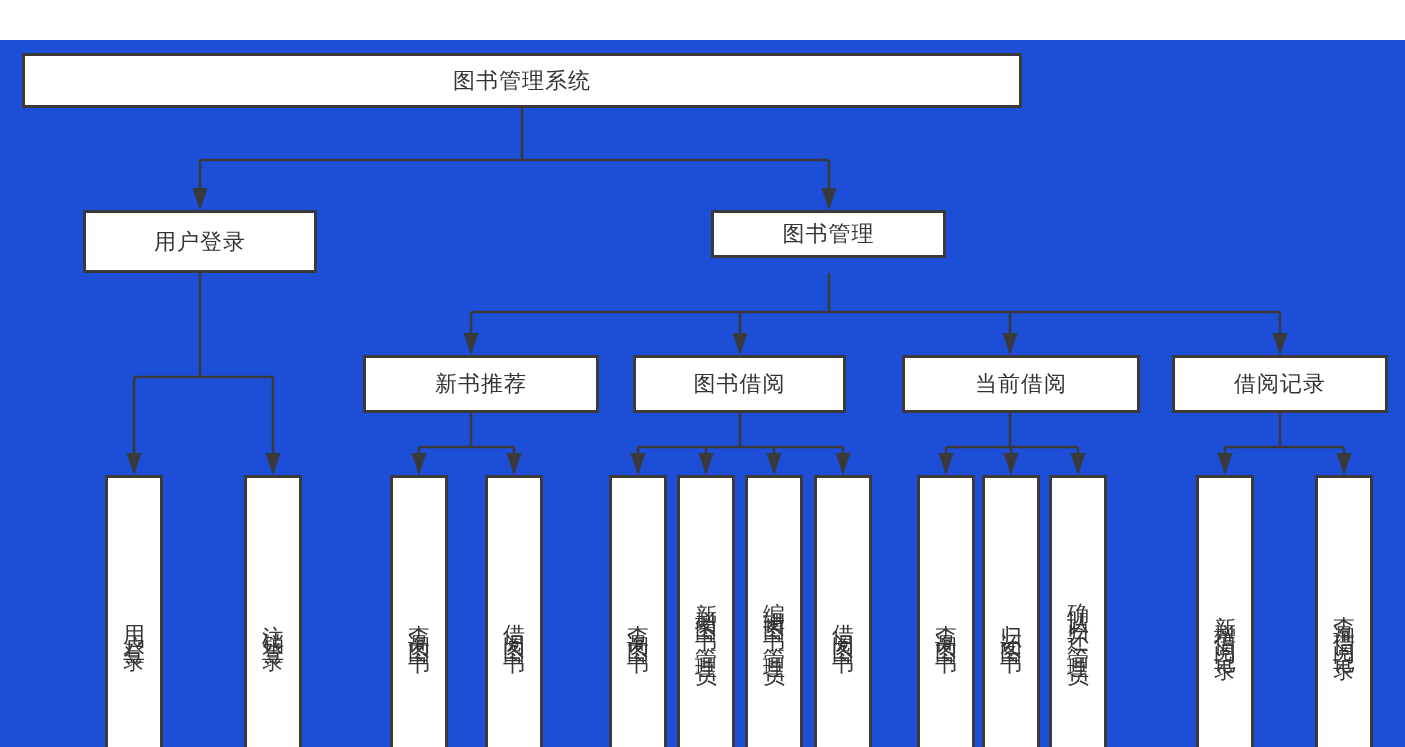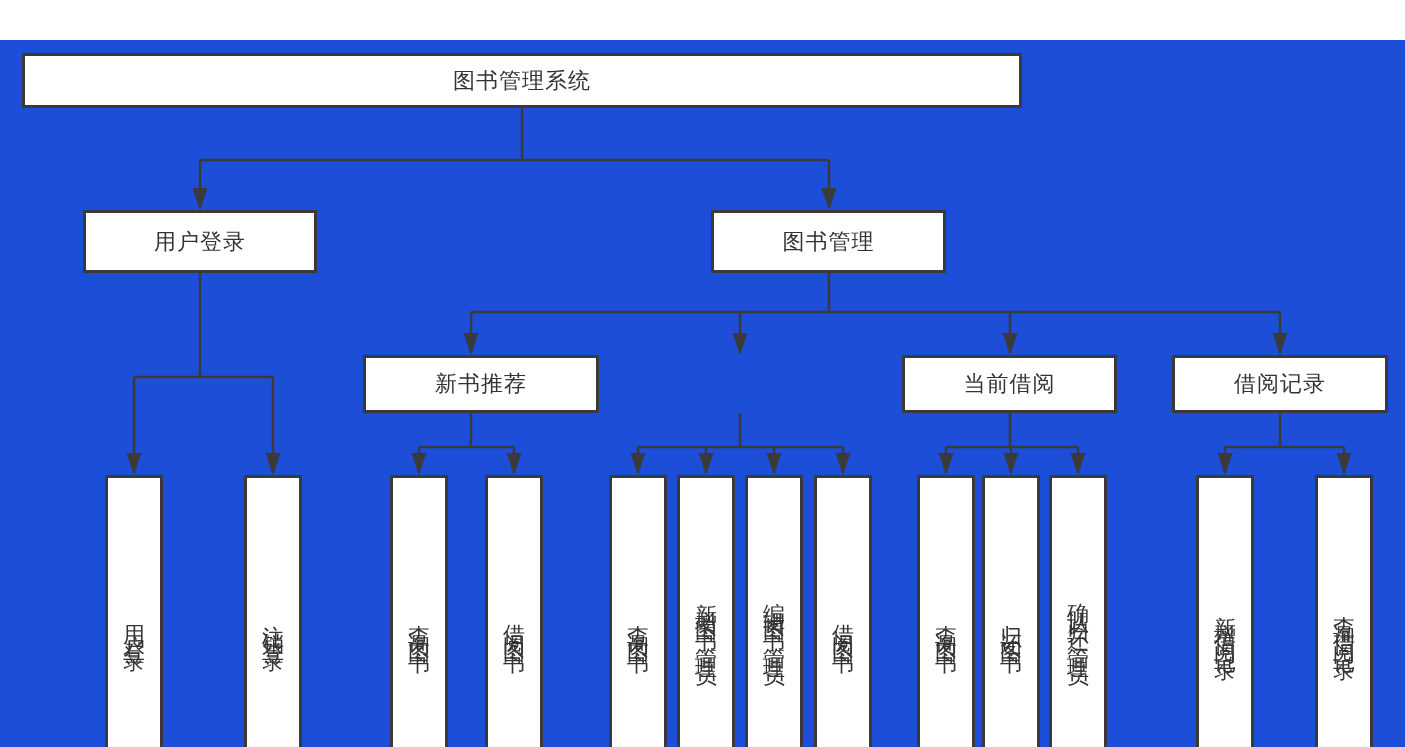--- a/index.html
+++ b/index.html
@@ -93,24 +93,25 @@
         <polygon points="1003.5,413 1018.5,413 1011,435"></polygon>
         <polygon points="1070.5,413 1085.5,413 1078,435"></polygon>
         <polygon points="1217.5,413 1232.5,413 1225,435"></polygon>
         <polygon points="1336.5,413 1351.5,413 1344,435"></polygon>
       </g>
   </svg>
 
   <div class="node hbox" style="left:22px; top:13px; width:1000px; height:55px;">图书管理系统</div>
 
   <div class="node hbox" style="left:83px; top:170px; width:234px; height:63px;">用户登录</div>
-  <div class="node hbox" style="left:711px; top:170px; width:235px; height:63px;">图书管理</div>
+  <div class="node hbox" style="left:711px; top:170px; width:235px; height:48px;">图书管理</div>
 
   <div class="node hbox" style="left:363px; top:315px; width:236px; height:58px;">新书推荐</div>
-  <div class="node hbox" style="left:902px; top:315px; width:215px; height:58px;">当前借阅</div>
+  <div class="node hbox" style="left:633px; top:315px; width:213px; height:58px;">图书借阅</div>
+  <div class="node hbox" style="left:902px; top:315px; width:238px; height:58px;">当前借阅</div>
   <div class="node hbox" style="left:1172px; top:315px; width:216px; height:58px;">借阅记录</div>
 
   <div class="node vbox" style="left:105px; top:435px; width:58px; height:300px;">用户登录</div>
   <div class="node vbox" style="left:244px; top:435px; width:58px; height:300px;">注销登录</div>
 
   <div class="node vbox" style="left:390px; top:435px; width:58px; height:300px;">查询图书</div>
   <div class="node vbox" style="left:485px; top:435px; width:58px; height:300px;">借阅图书</div>
 
   <div class="node vbox" style="left:609px; top:435px; width:58px; height:300px;">查询图书</div>
   <div class="node vbox" style="left:677px; top:435px; width:58px; height:300px;">新增图书（管理员）</div>

